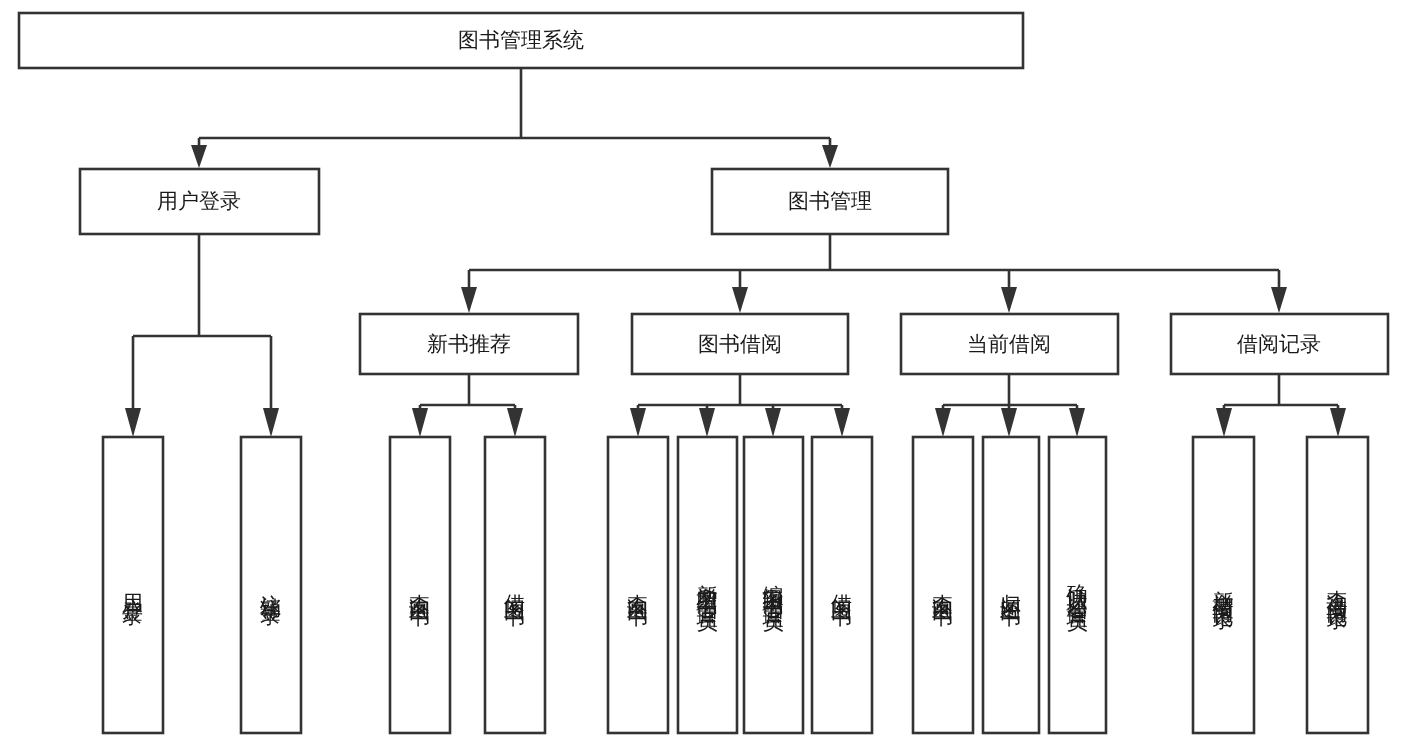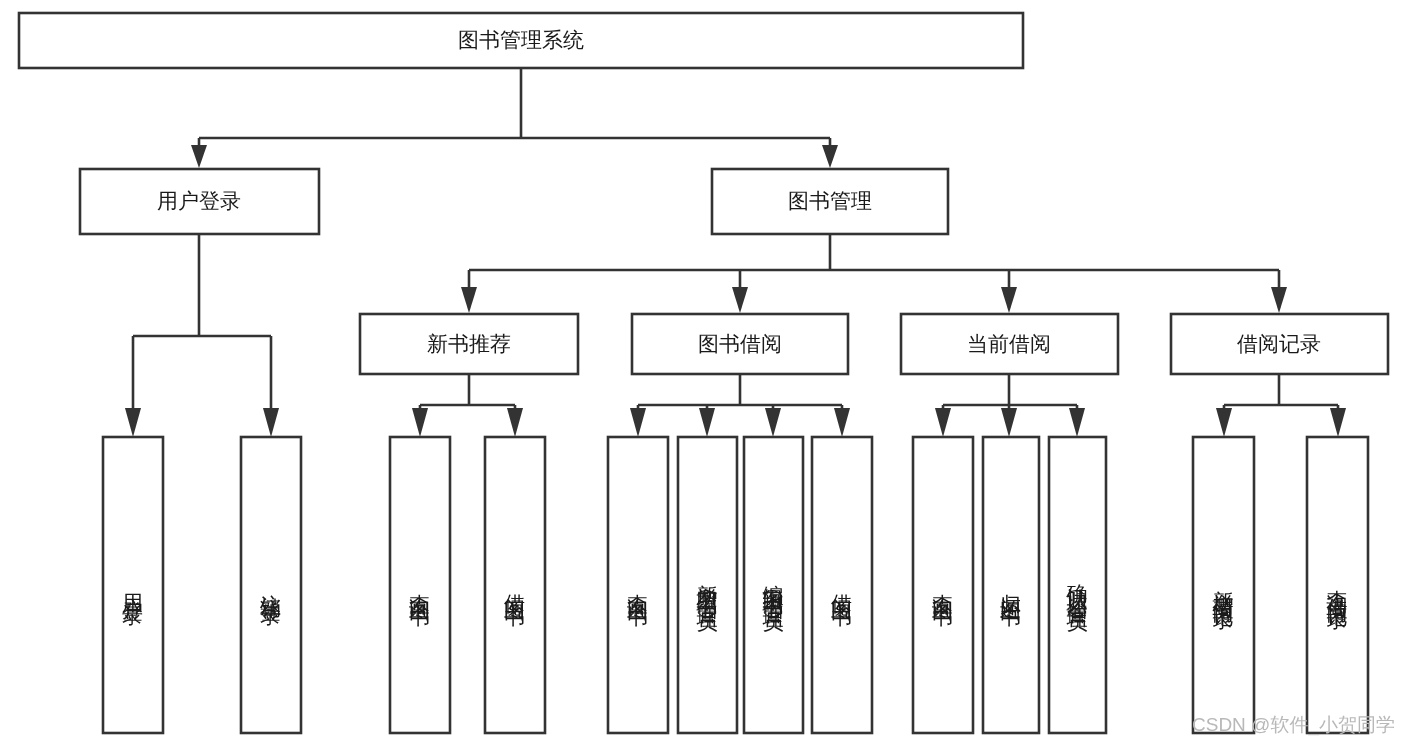--- a/index.html
+++ b/index.html
@@ -190,14 +190,13 @@
   <div class="node-label-v" style="left:744px; top:437px; width:59px; height:296px;">编辑图书（管理员）</div>
   <div class="node-label-v" style="left:812px; top:437px; width:60px; height:296px;">借阅图书</div>
 
   <div class="node-label-v" style="left:913px; top:437px; width:60px; height:296px;">查询图书</div>
   <div class="node-label-v" style="left:983px; top:437px; width:56px; height:296px;">归还图书</div>
   <div class="node-label-v" style="left:1049px; top:437px; width:57px; height:296px;">确认归还（管理员）</div>
 
   <div class="node-label-v" style="left:1193px; top:437px; width:61px; height:296px;">新增借阅记录</div>
   <div class="node-label-v" style="left:1307px; top:437px; width:61px; height:296px;">查询借阅记录</div>
 
-  <div class="watermark">CSDN @软件_小贺同学</div>
 </div>
 
 </body></html>

